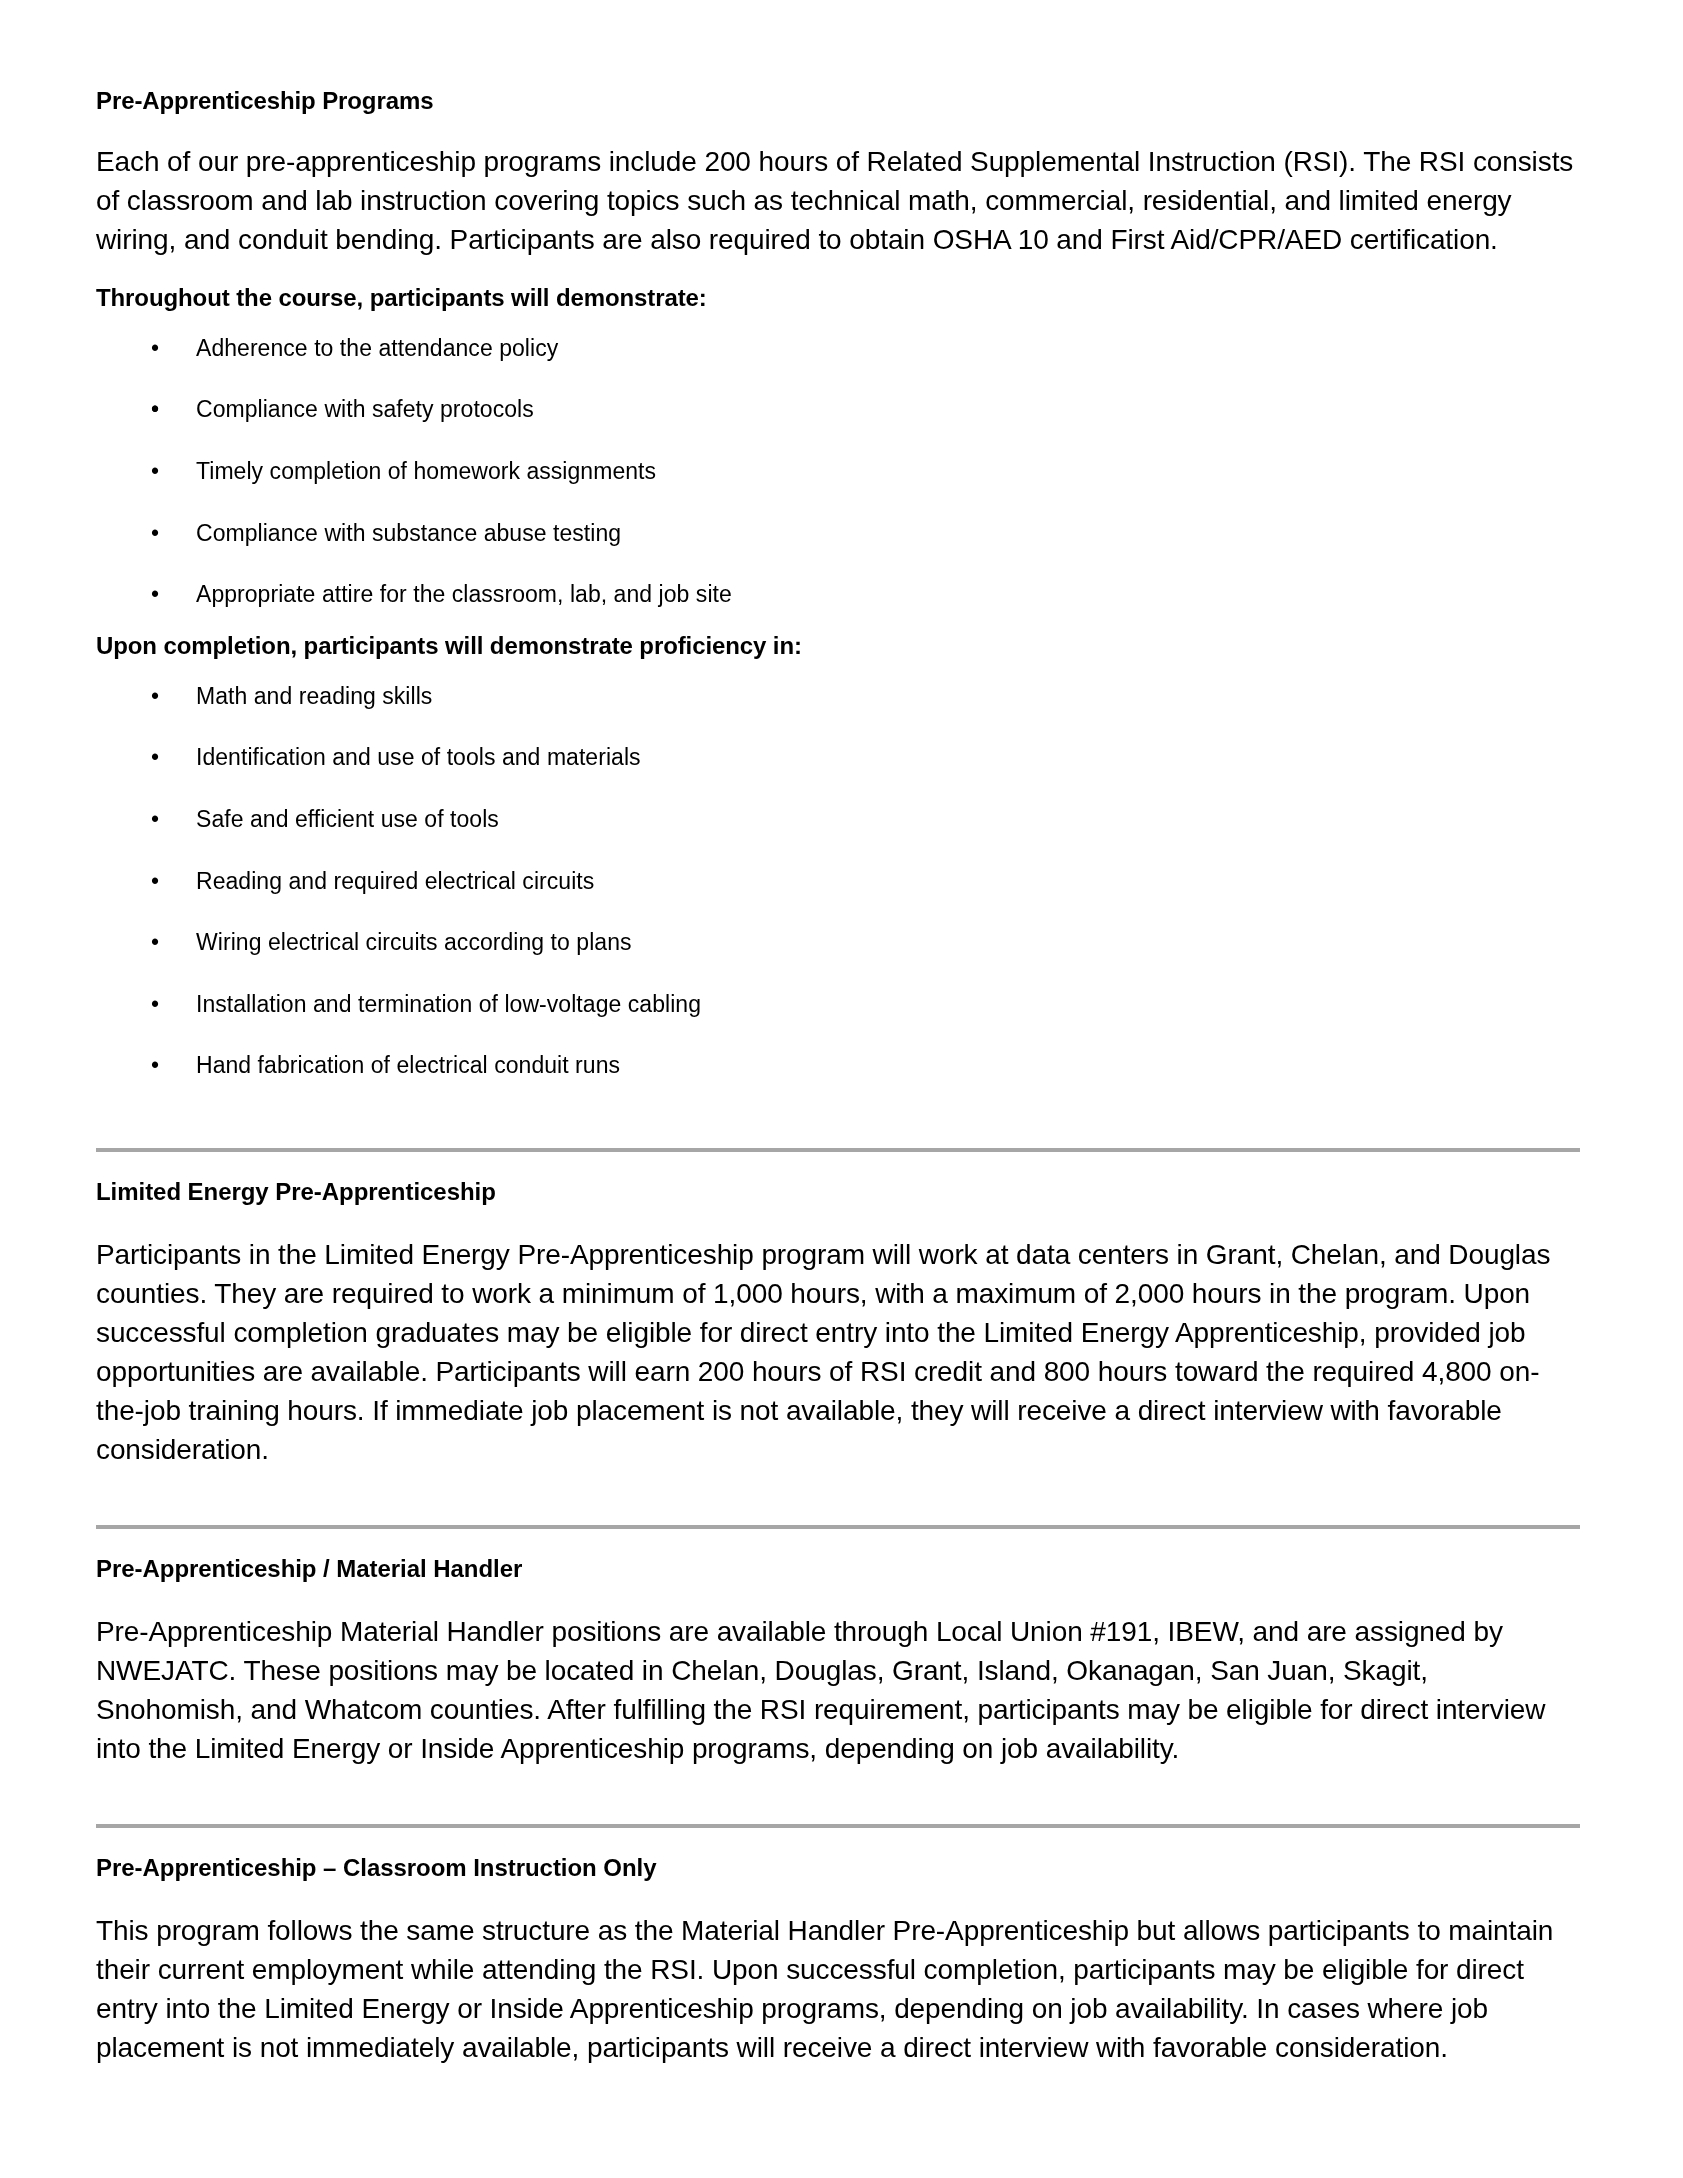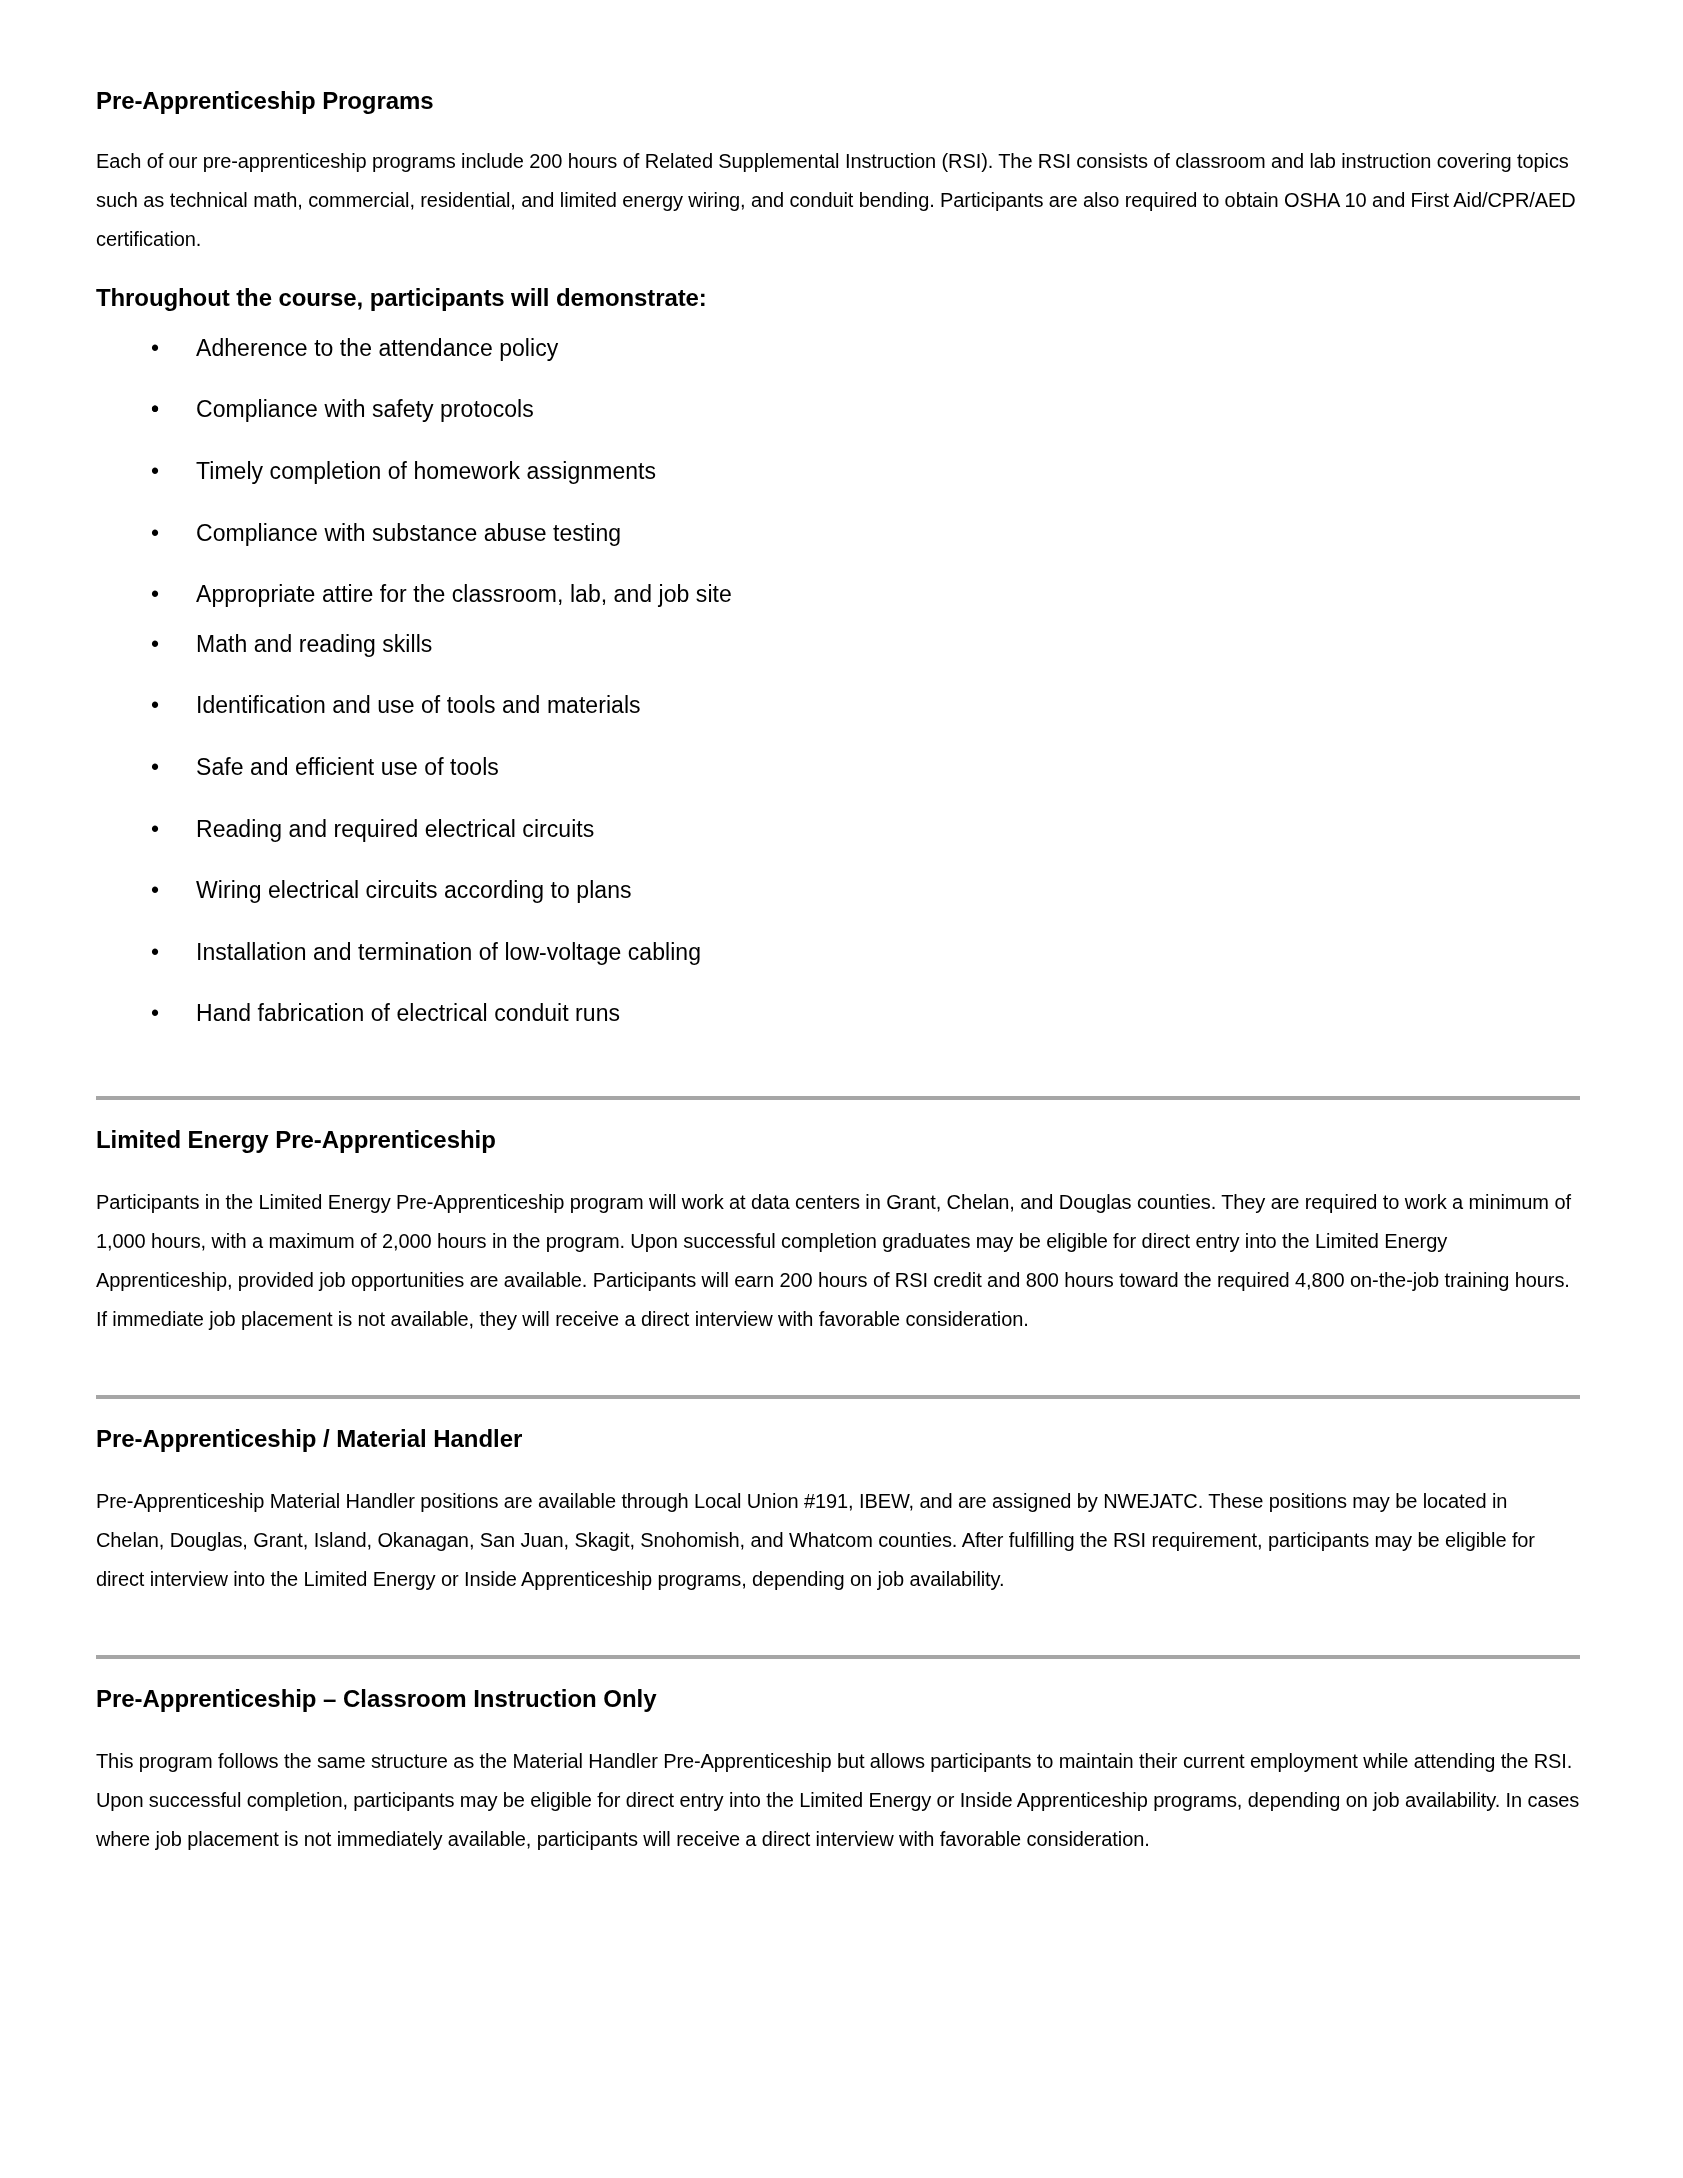--- a/index.html
+++ b/index.html
@@ -44,21 +44,21 @@
   .h-section {
     font-size: 24px;
     font-weight: bold;
     line-height: 1.25;
     letter-spacing: -0.05px;
     margin: 0 0 28px 0;
   }
 
   
   .p-body {
-    font-size: 20px;
+    font-size: 28px;
     line-height: 39px;
     margin: 0 0 24px 0;
     text-align: left;
     letter-spacing: -0.1px;
   }
   .p-body.tight { margin-bottom: 20px; }
 
   
   ul.bullets {
     list-style: none;
@@ -129,20 +129,21 @@
       <li>
         <span class="bullet-glyph">•</span>
         <span>Compliance with substance abuse testing</span>
       </li>
       <li>
         <span class="bullet-glyph">•</span>
         <span>Appropriate attire for the classroom, lab, and job site</span>
       </li>
     </ul>
 
+    <h2 class="h-sub">Upon completion, participants will demonstrate proficiency in:</h2>
 
     <ul class="bullets">
       <li>
         <span class="bullet-glyph">•</span>
         <span>Math and reading skills</span>
       </li>
       <li>
         <span class="bullet-glyph">•</span>
         <span>Identification and use of tools and materials</span>
       </li>

